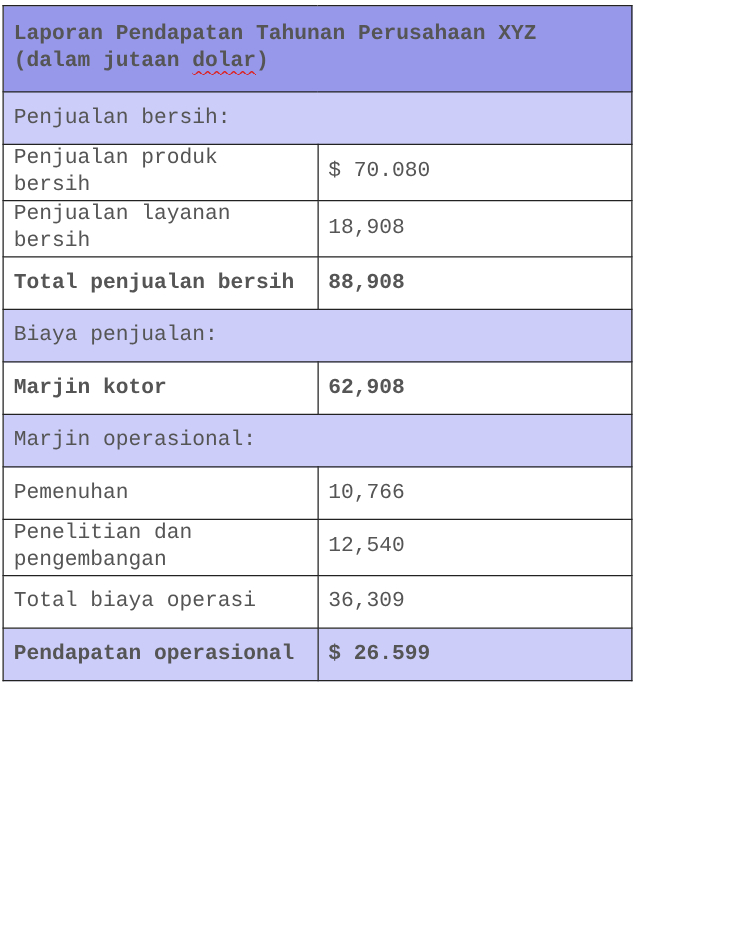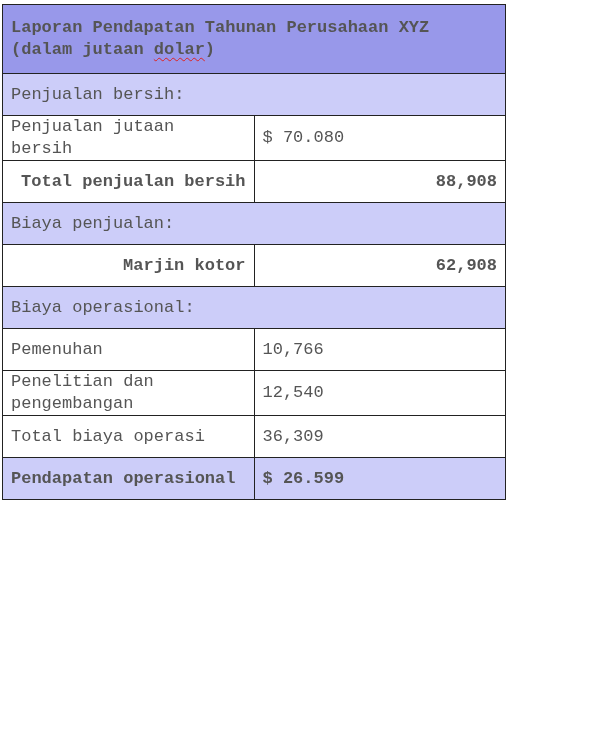--- a/index.html
+++ b/index.html
@@ -25,58 +25,62 @@
     tr.title-row td {
       background: #9898ea;
       font-weight: bold;
       height: 64px;
       line-height: 22px;
       padding-top: 2px;
       padding-bottom: 2px;
     }
     tr.section-row td { background: #cccdf9; }
     tr.total-row td { background: #cccdf9; font-weight: bold; }
-    tr.bold-row td { font-weight: bold; text-align: right; }
+    tr.bold-row td { font-weight: bold; }
     .spell {
       text-decoration: underline wavy #dd2222;
       text-decoration-thickness: 1px;
       text-underline-offset: 3px;
     }
   </style>
 </head>
 <body>
 
 <table class="report">
   <tbody>
     <tr class="title-row">
       <td colspan="2"><span>Laporan Pendapatan Tahunan Perusahaan XYZ (dalam jutaan </span><span class="spell">dolar</span><span>)</span></td>
     </tr>
 
     <tr class="section-row">
       <td colspan="2">Penjualan bersih:</td>
     </tr>
     <tr>
-      <td class="col-label">Penjualan jutaan bersih</td>
+      <td class="col-label">Penjualan produk bersih</td>
       <td class="col-value">$ 70.080</td>
+    </tr>
+    <tr>
+      <td class="col-label">Penjualan layanan bersih</td>
+      <td class="col-value">18,908</td>
     </tr>
     <tr class="bold-row">
       <td class="col-label">Total penjualan bersih</td>
       <td class="col-value">88,908</td>
     </tr>
 
     <tr class="section-row">
       <td colspan="2">Biaya penjualan:</td>
     </tr>
     <tr class="bold-row">
       <td class="col-label">Marjin kotor</td>
       <td class="col-value">62,908</td>
     </tr>
 
     <tr class="section-row">
-      <td colspan="2">Biaya operasional:</td>
+      <td colspan="2">Marjin operasional:</td>
     </tr>
     <tr>
       <td class="col-label">Pemenuhan</td>
       <td class="col-value">10,766</td>
     </tr>
     <tr>
       <td class="col-label">Penelitian dan pengembangan</td>
       <td class="col-value">12,540</td>
     </tr>
     <tr>

